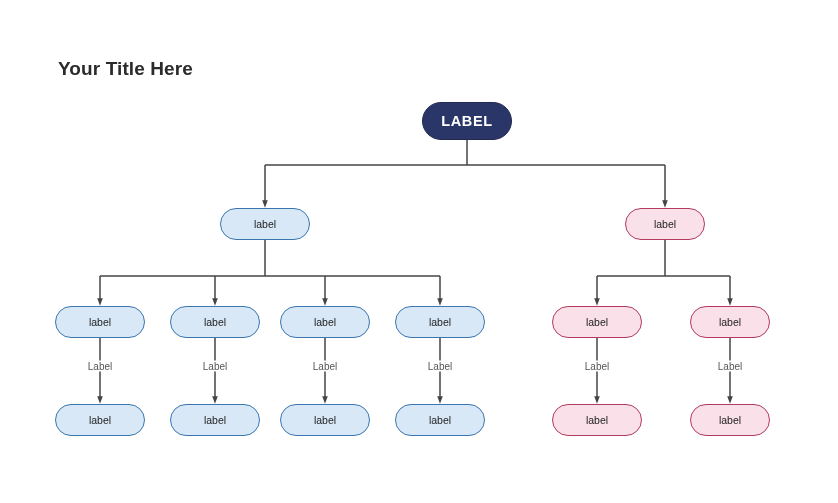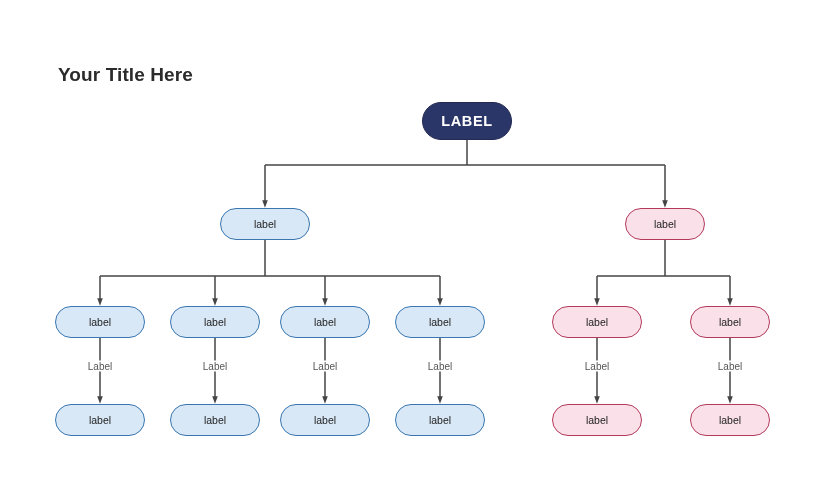--- a/index.html
+++ b/index.html
@@ -17,21 +17,21 @@
   }
   #canvas {
     position: relative;
     width: 838px;
     height: 503px;
     background: #ffffff;
   }
   #title {
     position: absolute;
     left: 58px;
-    top: 64px;
+    top: 58px;
     font-size: 19px;
     font-weight: bold;
     color: #2b2b2b;
     letter-spacing: 0.1px;
     white-space: nowrap;
   }
   #edges {
     position: absolute;
     left: 0;
     top: 0;

